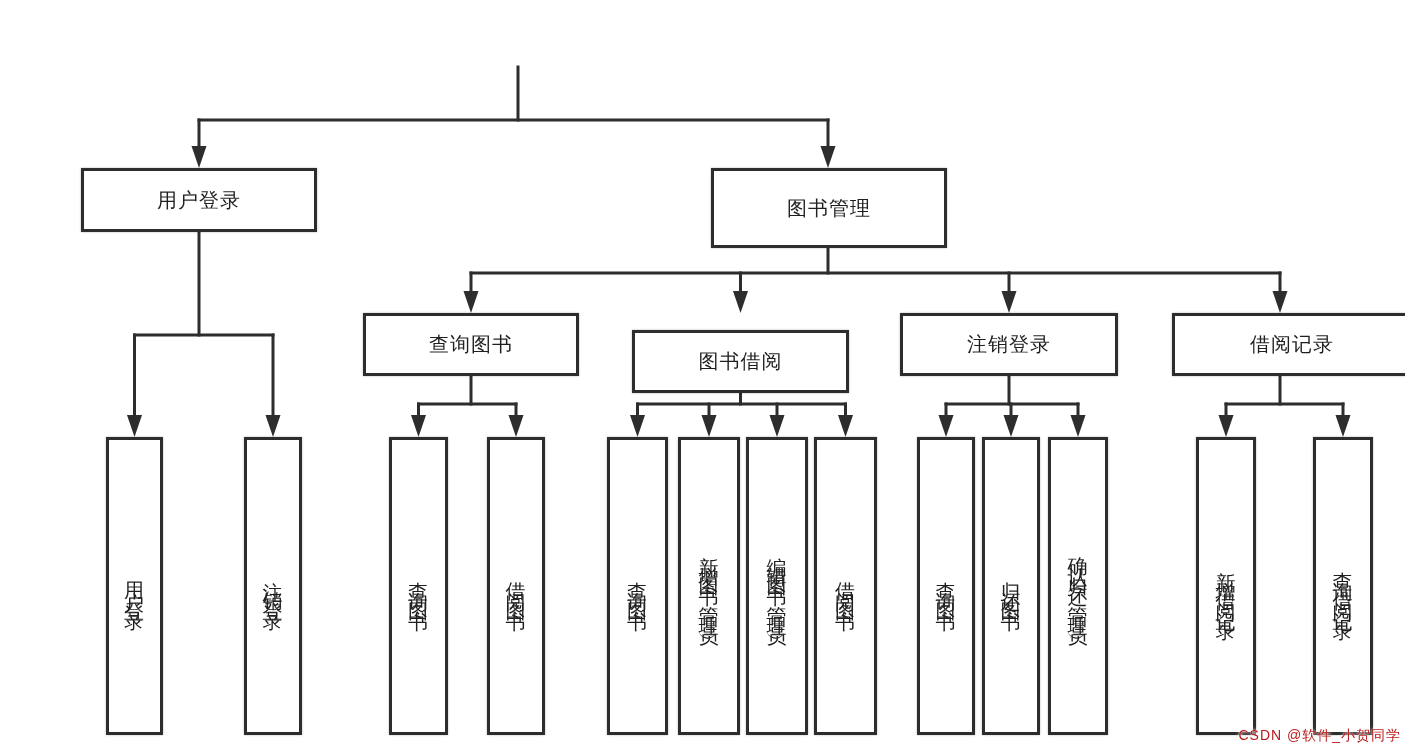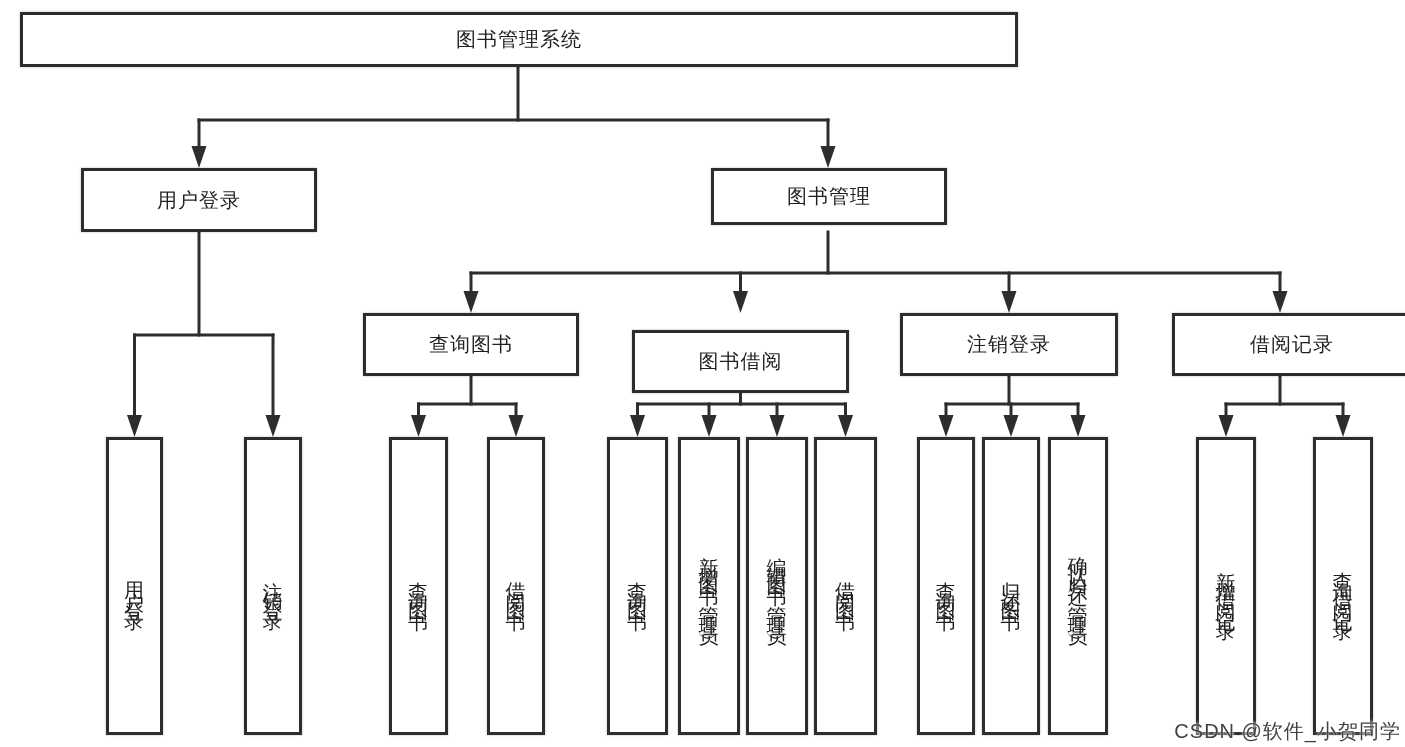--- a/index.html
+++ b/index.html
@@ -37,22 +37,22 @@
     text-orientation: mixed;
     font-size: 20px;
     line-height: 1;
     letter-spacing: 10px;
     white-space: nowrap;
   }
   .watermark {
     position: absolute;
     right: 4px;
     bottom: 2px;
-    font-size: 20px;
-    color: #404040;
+    font-size: 14px;
+    color: #b91c1c;
     text-shadow: 0 0 2px #ffffff, 0 0 4px #ffffff;
     letter-spacing: 1px;
     white-space: nowrap;
   }
 </style>
 </head>
 <body>
 
 <div class="canvas">
 
@@ -118,28 +118,25 @@
       <polygon points="777,437 769.5,415 784.5,415"></polygon>
       <polygon points="845.5,437 838,415 853,415"></polygon>
       <polygon points="946,437 938.5,415 953.5,415"></polygon>
       <polygon points="1011,437 1003.5,415 1018.5,415"></polygon>
       <polygon points="1078,437 1070.5,415 1085.5,415"></polygon>
       <polygon points="1226,437 1218.5,415 1233.5,415"></polygon>
       <polygon points="1343,437 1335.5,415 1350.5,415"></polygon>
     </g>
   </svg>
 
-  <div class="node hbox" style="left:20px; top:12px; width:998px; height:55px;">
-    <span>图书管理系统</span>
-  </div>
 
   <div class="node hbox" style="left:81px; top:168px; width:236px; height:64px;">
     <span>用户登录</span>
   </div>
-  <div class="node hbox" style="left:711px; top:168px; width:236px; height:57px;">
+  <div class="node hbox" style="left:711px; top:168px; width:236px; height:80px;">
     <span>图书管理</span>
   </div>
 
   <div class="node hbox" style="left:363px; top:313px; width:216px; height:63px;">
     <span>查询图书</span>
   </div>
   <div class="node hbox" style="left:632px; top:330px; width:217px; height:63px;">
     <span>图书借阅</span>
   </div>
   <div class="node hbox" style="left:900px; top:313px; width:218px; height:63px;">

